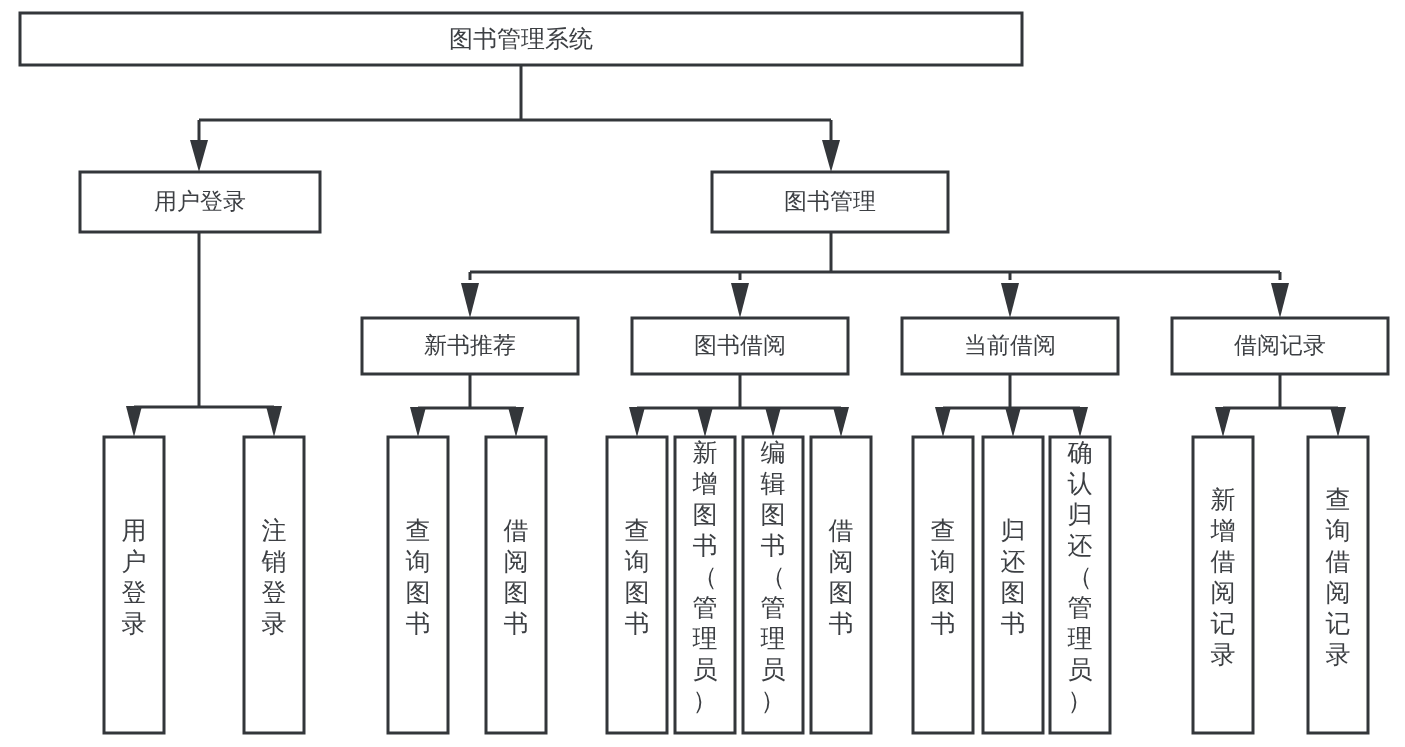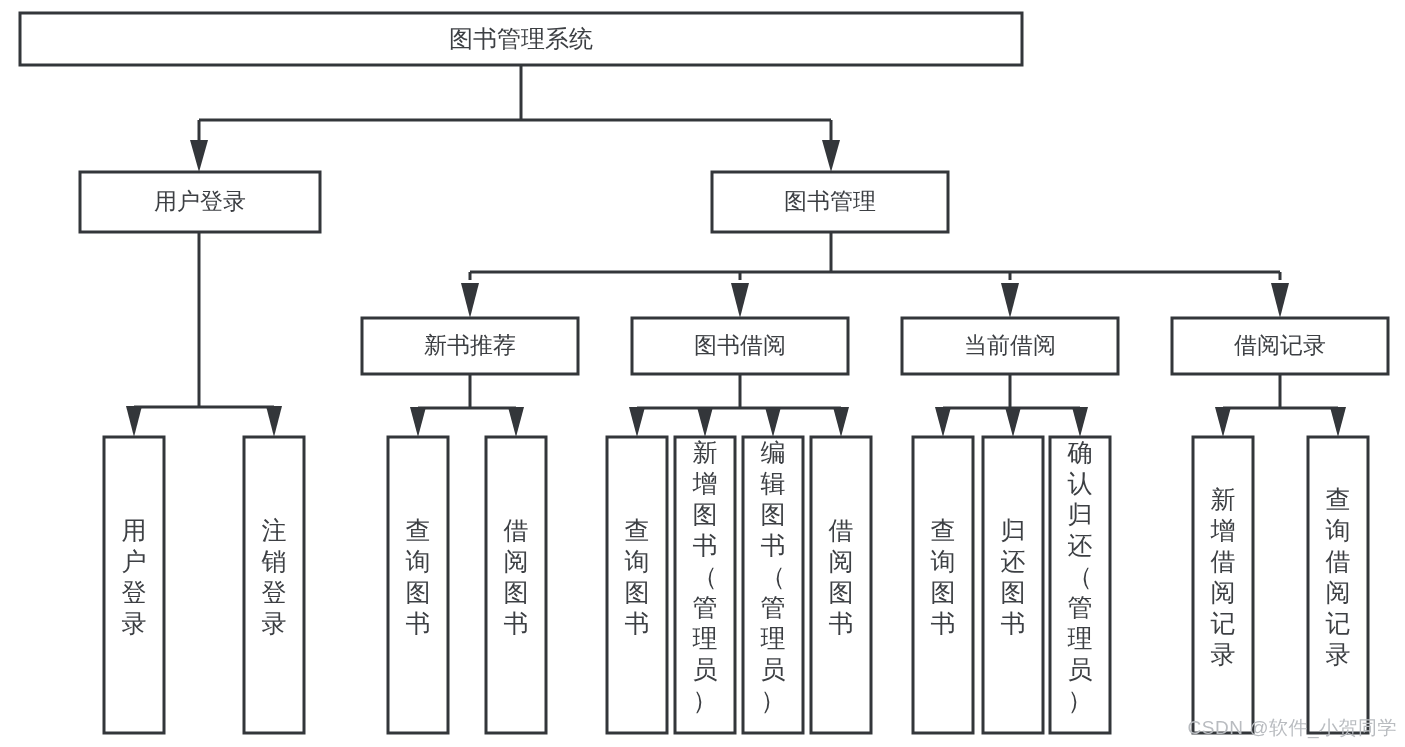--- a/index.html
+++ b/index.html
@@ -242,15 +242,14 @@
       <text class="node-label-v vtext" x="1223" y="0"><tspan x="1223" y="507.5">新</tspan><tspan x="1223" y="538.5">增</tspan><tspan x="1223" y="569.5">借</tspan><tspan x="1223" y="600.5">阅</tspan><tspan x="1223" y="631.5">记</tspan><tspan x="1223" y="662.5">录</tspan></text>
     </g>
 
     <g>
       <rect class="node-box" x="1308" y="437" width="60" height="296"></rect>
       <text class="node-label-v vtext" x="1338" y="0"><tspan x="1338" y="507.5">查</tspan><tspan x="1338" y="538.5">询</tspan><tspan x="1338" y="569.5">借</tspan><tspan x="1338" y="600.5">阅</tspan><tspan x="1338" y="631.5">记</tspan><tspan x="1338" y="662.5">录</tspan></text>
     </g>
 
   </svg>
 
-  <div class="watermark">CSDN @软件_小贺同学</div>
 
 </div>
 
 </body></html>

